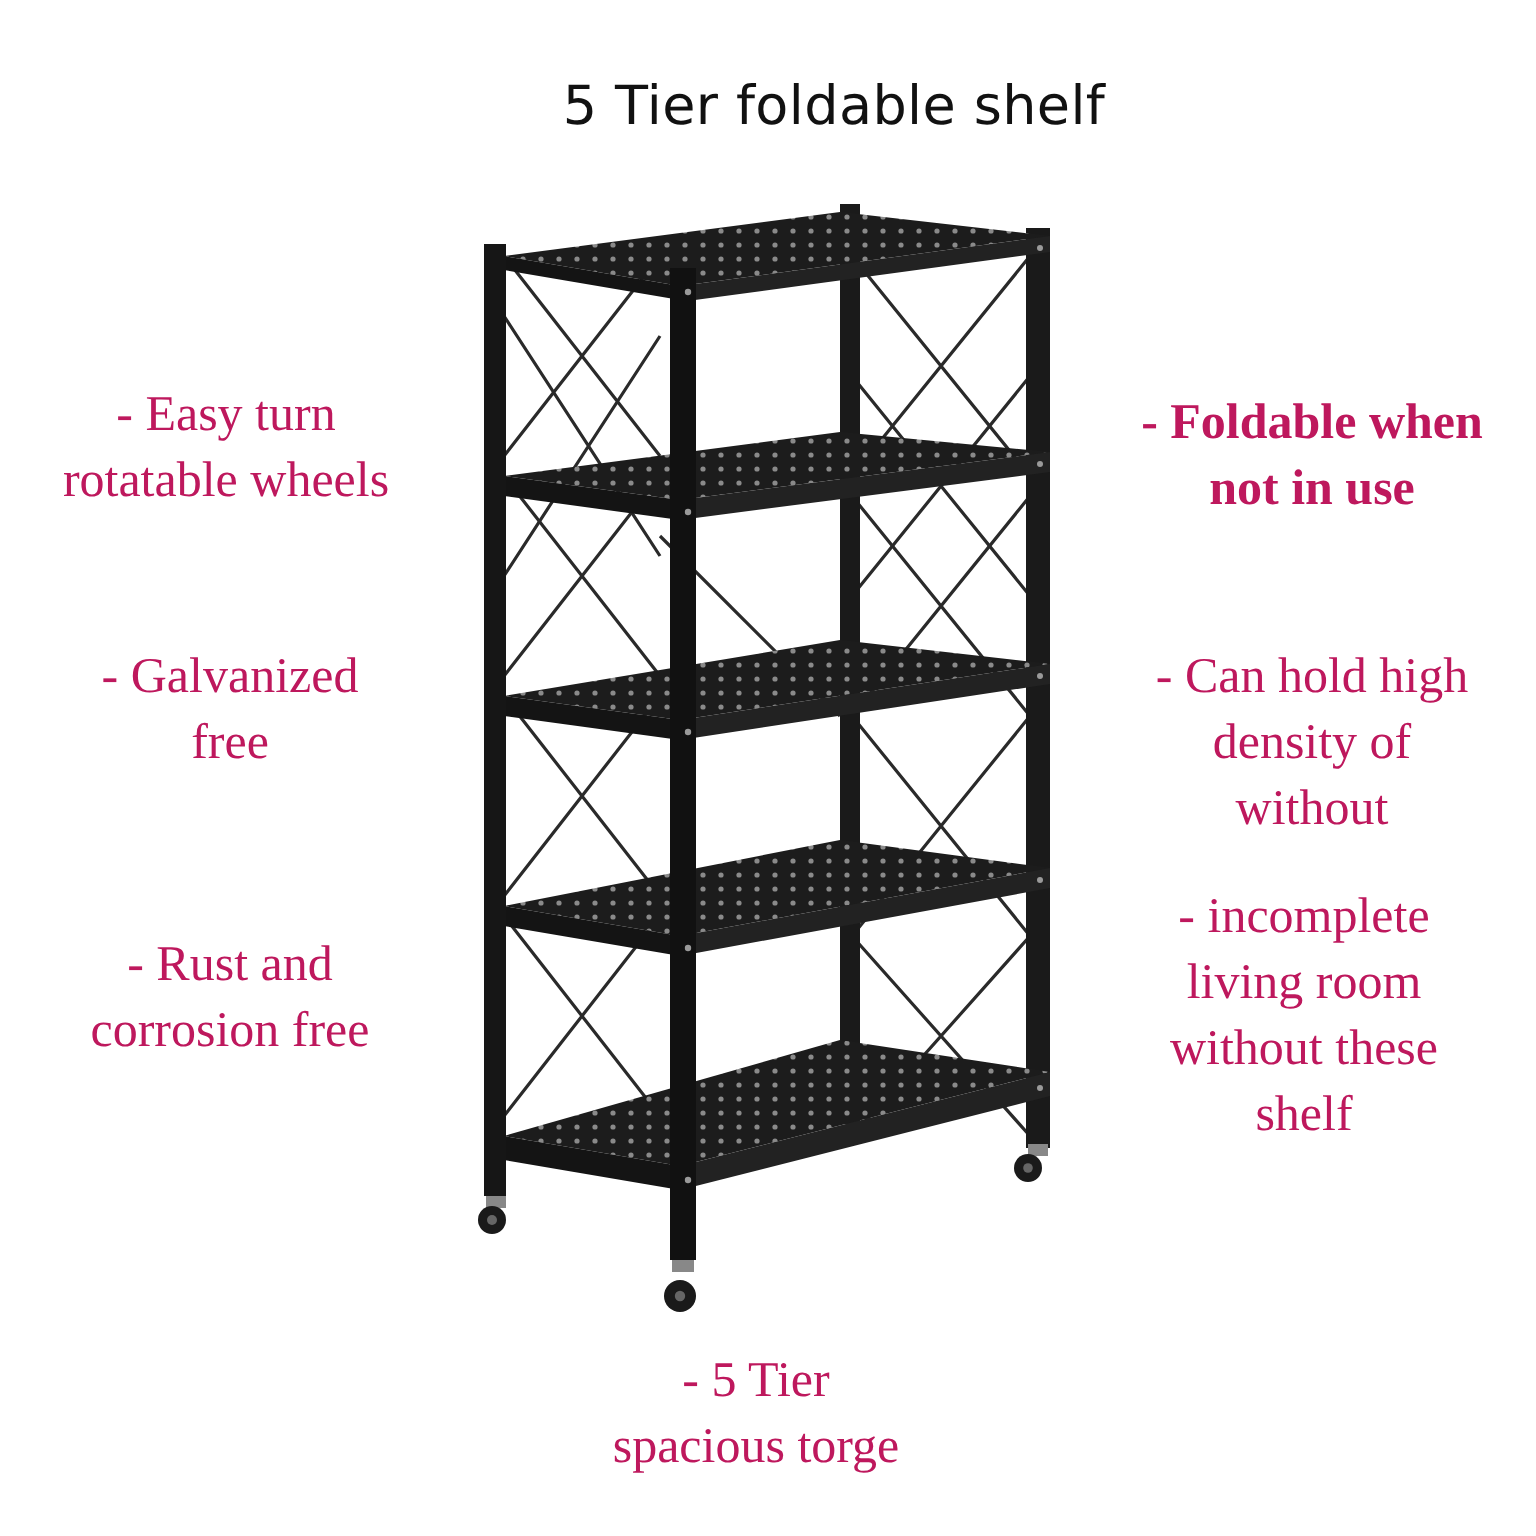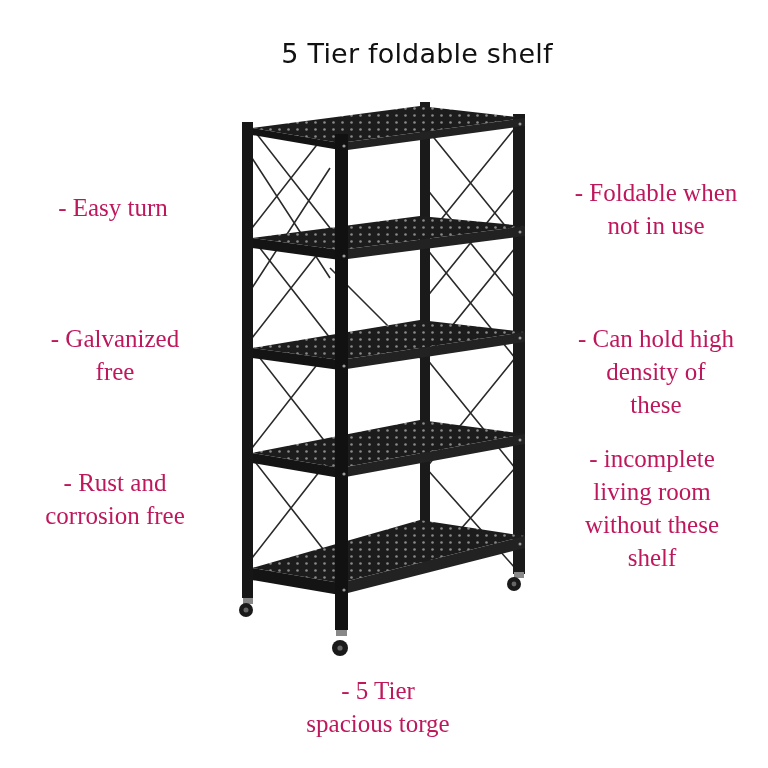--- a/index.html
+++ b/index.html
@@ -9,51 +9,52 @@
       font-family: "DejaVu Sans", sans-serif; font-size: 27px; color: #111111; letter-spacing: 0.2px; padding-left: 33px;
     }
     .feature {
       position: absolute; font-family: "Liberation Serif", serif; font-size: 25px; line-height: 33px;
       color: #be185d; text-align: center;
     }
     .feature span { display: block; white-space: nowrap; }
     .f-l1 { left: 13px; top: 191px; width: 200px; }
     .f-l2 { left: 15px; top: 322px; width: 200px; }
     .f-l3 { left: 15px; top: 466px; width: 200px; }
-    .f-r1 { left: 556px; top: 176px; width: 200px; }
+    .f-r1 { left: 556px; top: 195px; width: 200px; font-weight: bold; }
     .f-r2 { left: 556px; top: 322px; width: 200px; }
     .f-r3 { left: 552px; top: 442px; width: 200px; }
     .f-bottom { left: 278px; top: 674px; width: 200px; }
     .product { position: absolute; left: 230px; top: 98px; width: 305px; height: 575px; }
   </style>
 </head>
 <body>
 
 <div class="title">5 Tier foldable shelf</div>
 
 <div class="feature f-l1">
   <span>- Easy turn</span>
+  <span>rotatable wheels</span>
 </div>
 <div class="feature f-l2">
   <span>- Galvanized</span>
   <span>free</span>
 </div>
 <div class="feature f-l3">
   <span>- Rust and</span>
   <span>corrosion free</span>
 </div>
 
 <div class="feature f-r1">
   <span>- Foldable when</span>
   <span>not in use</span>
 </div>
 <div class="feature f-r2">
   <span>- Can hold high</span>
   <span>density of</span>
-  <span>these</span>
+  <span>without</span>
 </div>
 <div class="feature f-r3">
   <span>- incomplete</span>
   <span>living room</span>
   <span>without these</span>
   <span>shelf</span>
 </div>
 
 <div class="feature f-bottom">
   <span>- 5 Tier</span>

